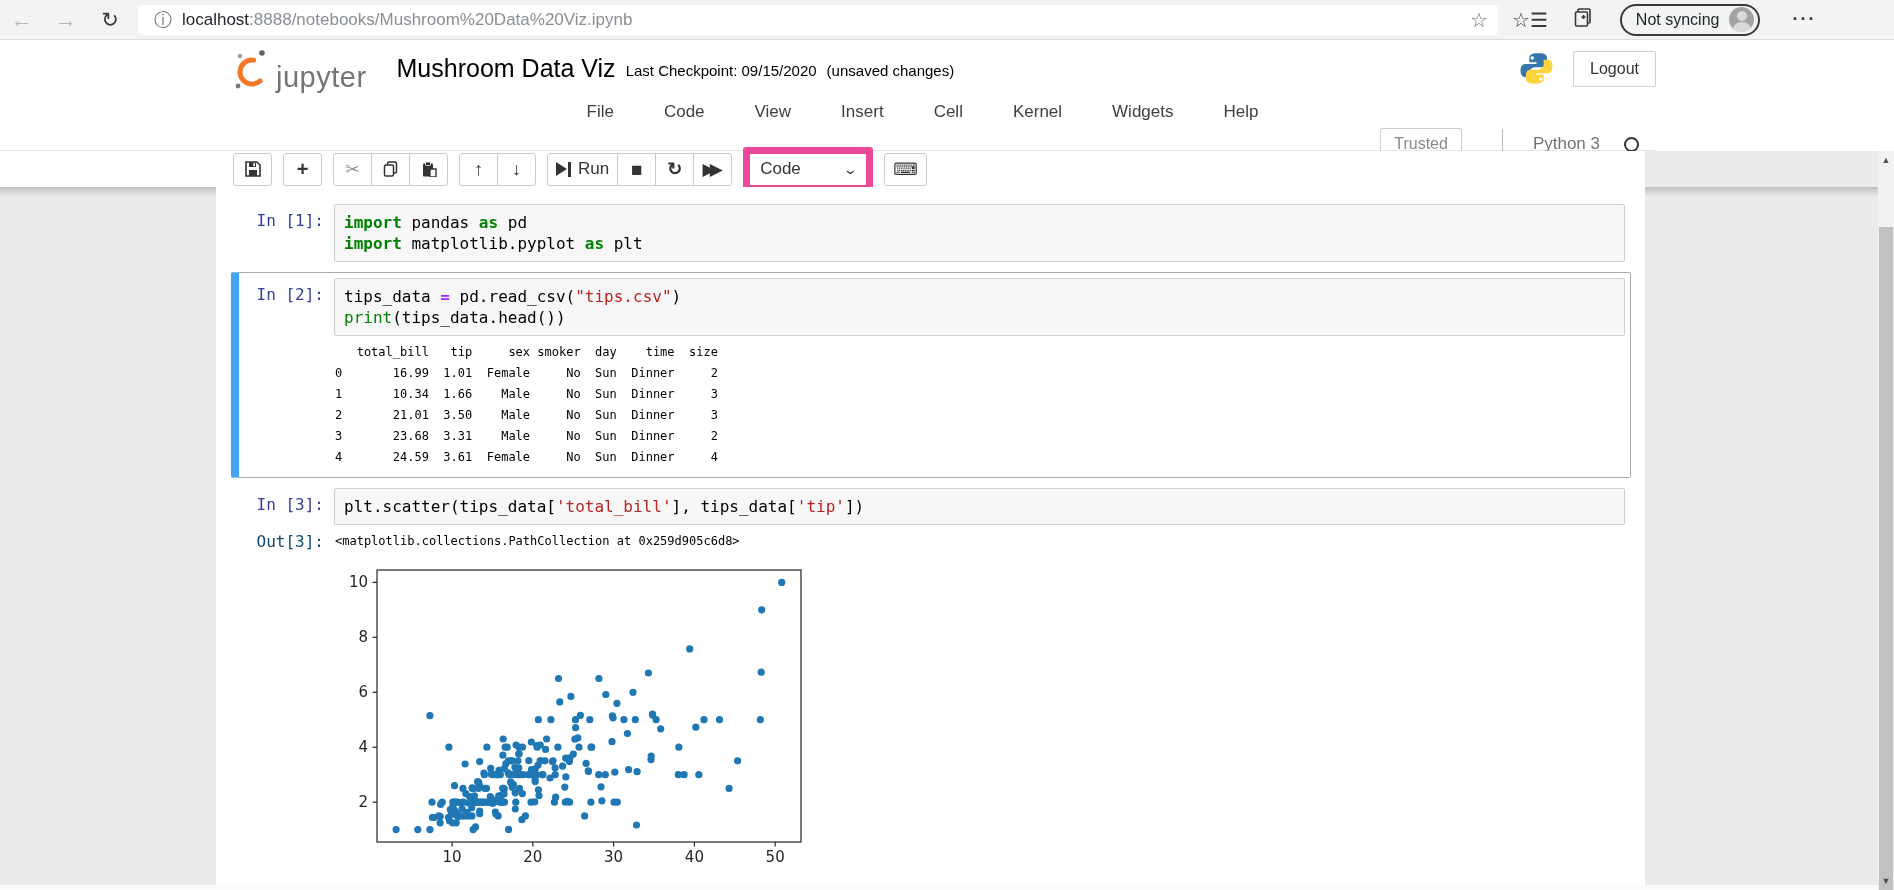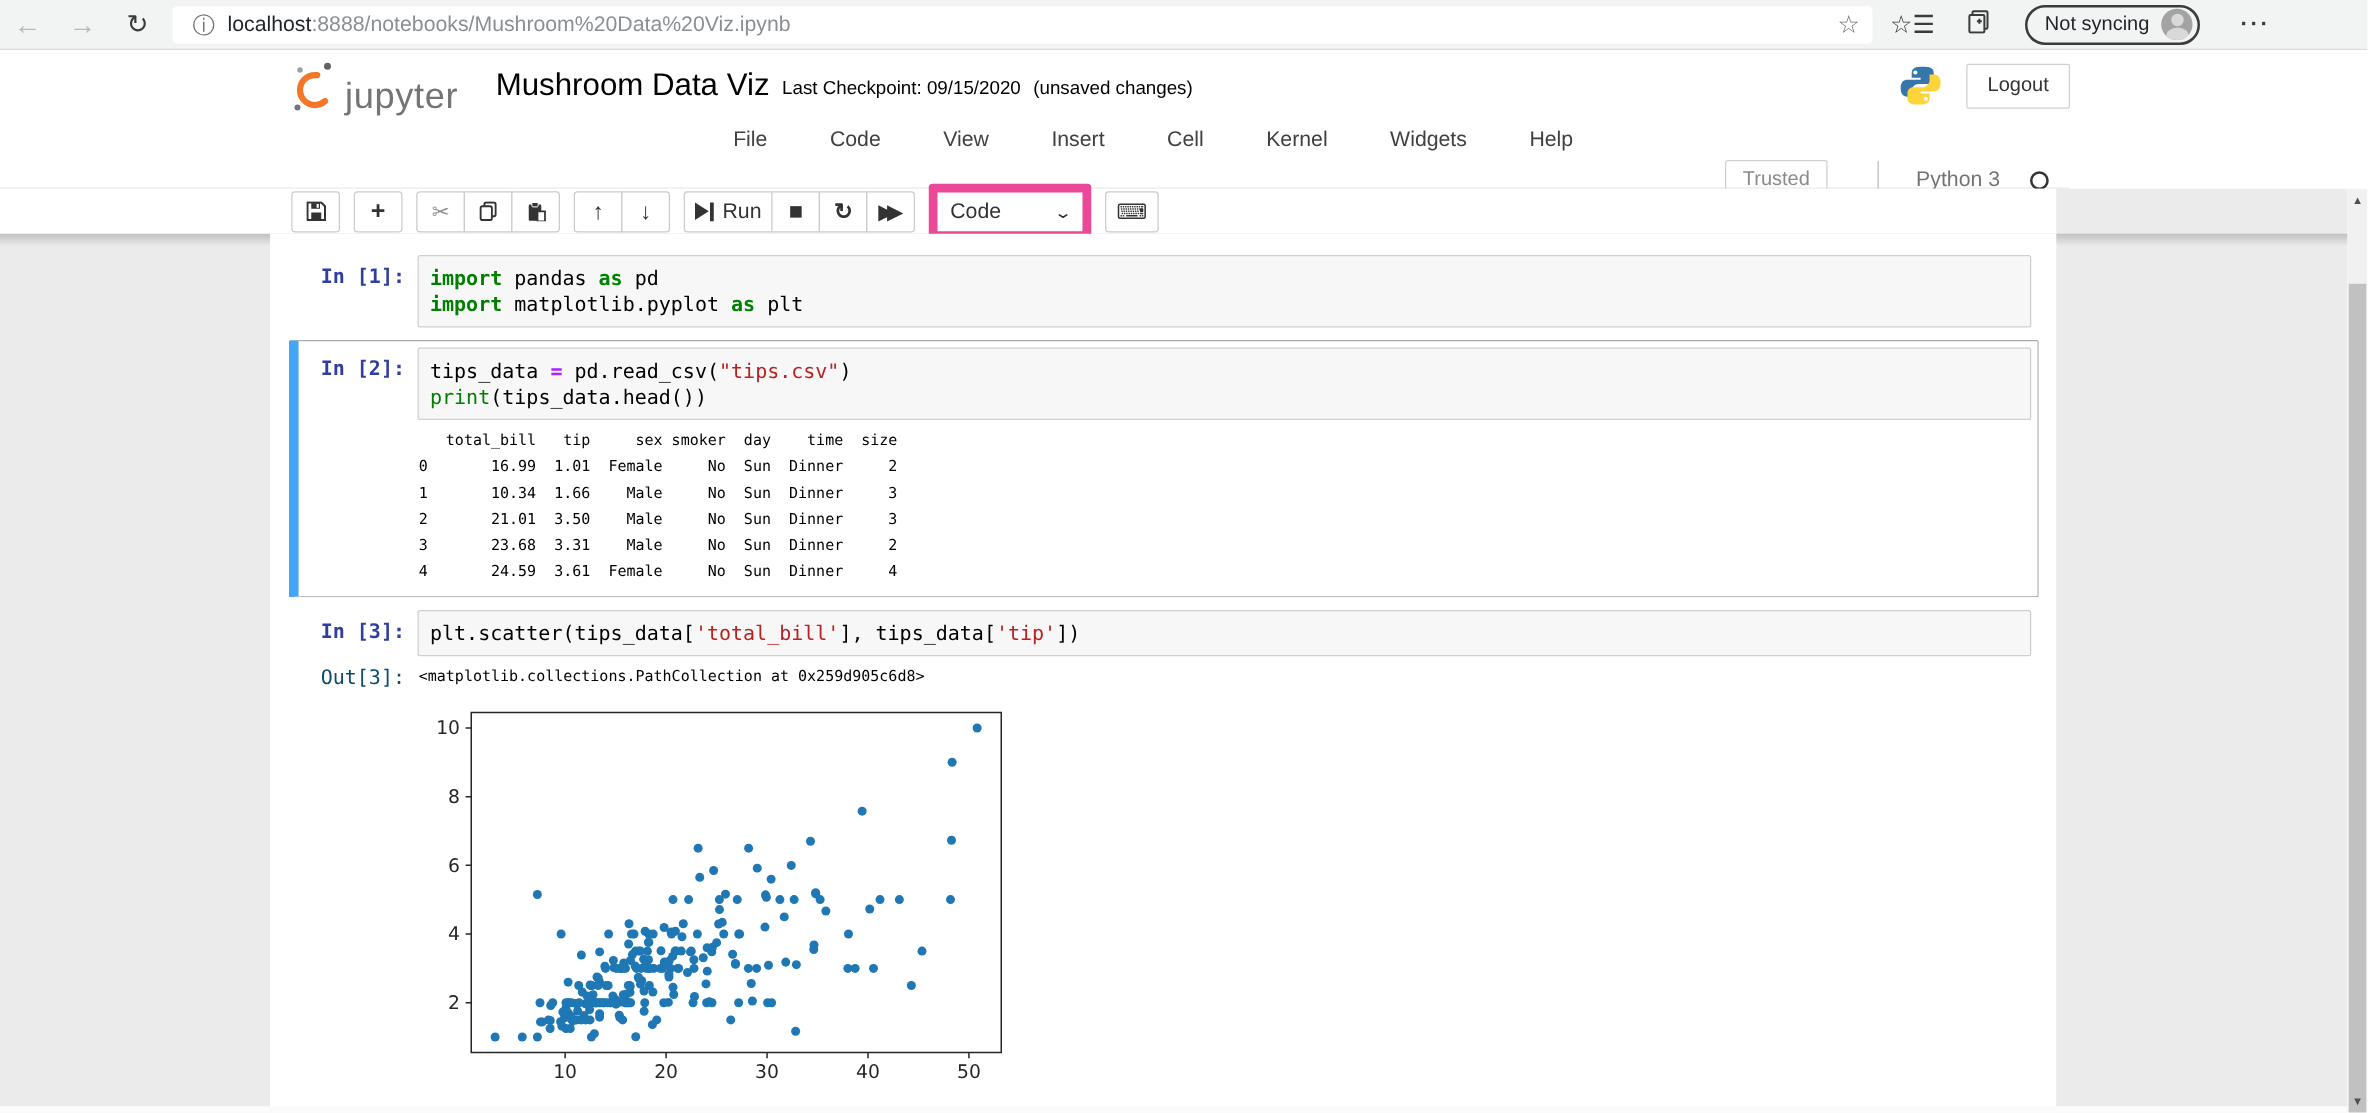--- a/index.html
+++ b/index.html
@@ -81,21 +81,21 @@
     background:linear-gradient(to bottom, rgba(0,0,0,0.18), rgba(0,0,0,0)); }
   .container { position:absolute; top:187px; left:216px; width:1429px; height:703px;
     background:#fff; padding-top:11px; overflow:hidden; }
 
   .cell { border:1px solid transparent; border-left:8px solid transparent; border-radius:2px;
     margin:0 14px 4px 15px; padding:5px 5px 5px 0; }
   .cell.selected { border-color:#ababab; border-left:8px solid #42a5f5; }
   .inrow, .outrow { display:flex; }
   .prompt { width:95px; flex:0 0 95px; text-align:right; padding-right:10px; padding-top:7px;
     font-family:"DejaVu Sans Mono",monospace; font-size:16px; }
-  .prompt.in { color:#303f9f;font-weight:bold; }
+  .prompt.in { color:#303f9f; }
   .prompt.out { color:#0c4a6e; }
   .input-area { flex:1; border:1px solid #cfcfcf; border-radius:2px; background:#f7f7f7;
     padding:7px 9px; }
   .code { font-family:"DejaVu Sans Mono",monospace; font-size:16px; line-height:21px;
     white-space:pre; color:#000; }
   .tk-kw { color:#008000; font-weight:bold; }
   .tk-op { color:#aa22ff; font-weight:bold; }
   .tk-str { color:#ba2121; }
   .tk-bi { color:#008000; }
   .outtext { font-family:"DejaVu Sans Mono",monospace; font-size:12px; line-height:21px;

